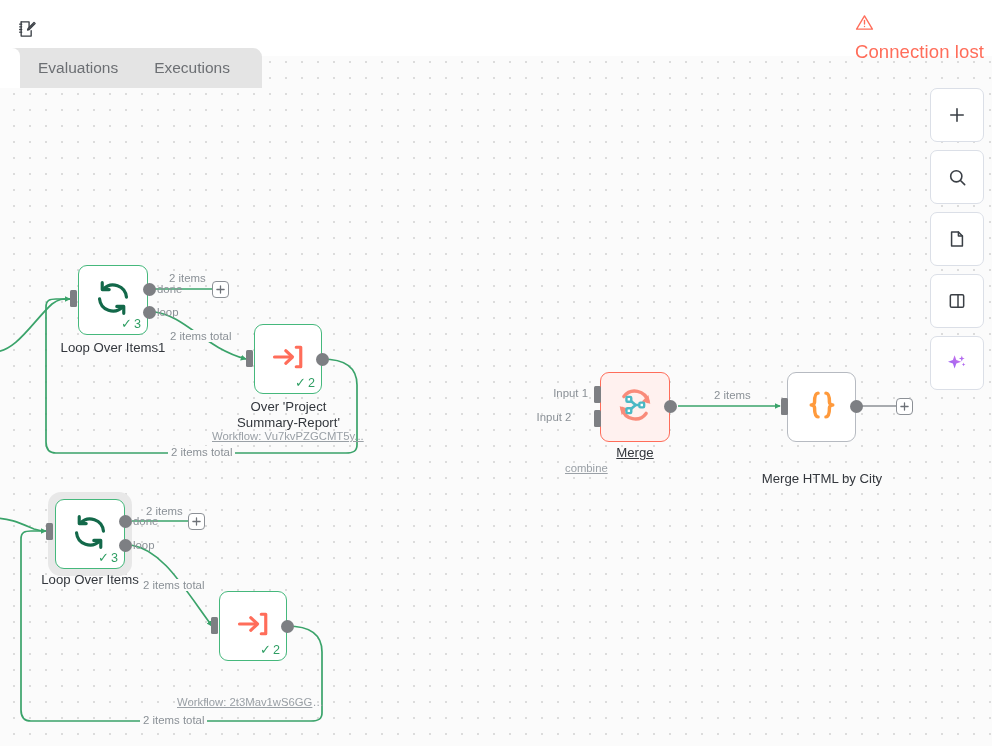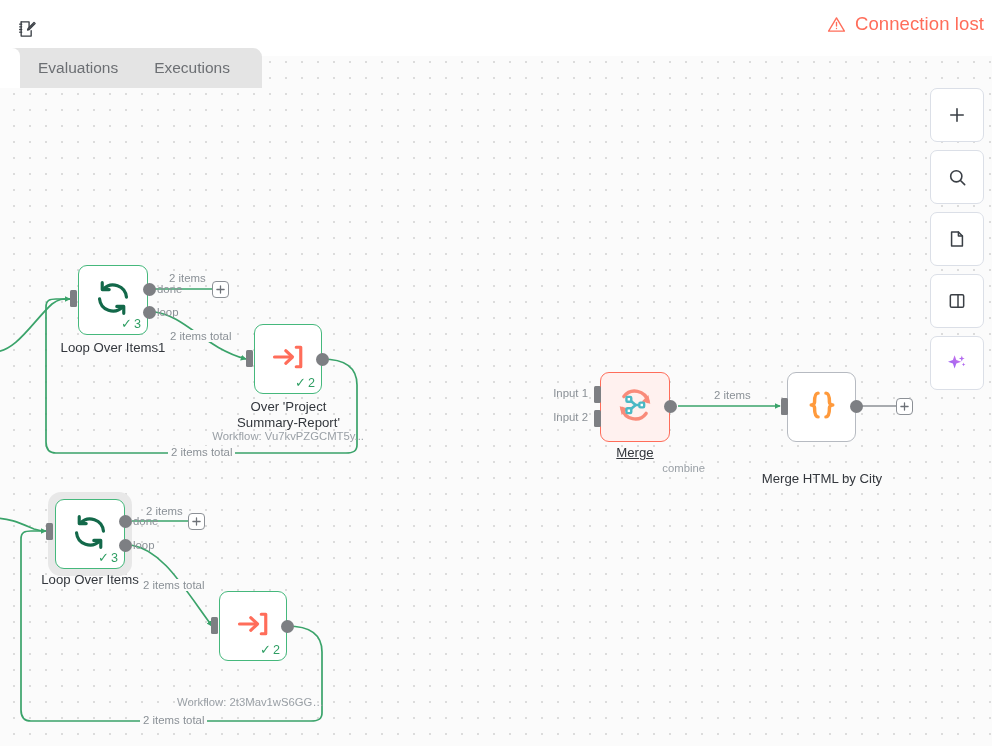--- a/index.html
+++ b/index.html
@@ -33,24 +33,25 @@
     z-index: 40;
   }
   #edit-icon-btn {
     position: absolute; left: 16px; top: 18px;
     width: 22px; height: 22px;
     display: flex; align-items: center; justify-content: center;
     cursor: pointer;
   }
   #conn-lost {
     position: absolute; right: 8px; top: 13px;
-    display: flex; align-items: center; gap: 9px;
+    display: flex; align-items: flex-start; gap: 9px;
     color: #ff6d5a;
     font-size: 18.5px;
     letter-spacing: .1px;
+    flex-direction: column;
   }
   #conn-lost .warn-ico { display: block; width: 19px; height: 19px; }
 
   
   #tabbar {
     position: absolute; left: 0; top: 48px;
     height: 40px;
     background: #e4e4e4;
     border-radius: 0 9px 0 0;
     display: flex; align-items: stretch;
@@ -110,29 +111,30 @@
     position: absolute;
     text-align: center;
     font-size: 13.2px;
     color: #33373d;
     line-height: 15.5px;
     z-index: 22;
     pointer-events: none;
   }
   .node-sub {
     position: absolute;
-    text-align: right;
+    text-align: left;
     font-size: 11.3px;
     color: #9aa0a6;
     line-height: 13px;
     z-index: 22;
     pointer-events: none;
     white-space: nowrap;
     overflow: hidden;
     text-overflow: ellipsis;
+    text-decoration: underline;
   }
   .node-run {
     position: absolute;
     right: 6px; bottom: 3px;
     font-size: 12.6px;
     color: #2e9e63;
     display: flex; align-items: center; gap: 2px;
     z-index: 23;
   }
   .node-run .chk { font-size: 13px; }
@@ -336,21 +338,21 @@
           <path d="M14.4 14 L17.6 14" stroke="#4bb8c4" stroke-width="1.8" stroke-linecap="round"></path>
           <rect x="8.3" y="8.6" width="3.2" height="3.2" rx="0.7" fill="#fff" stroke="#4bb8c4" stroke-width="1.6"></rect>
           <rect x="8.3" y="16.2" width="3.2" height="3.2" rx="0.7" fill="#fff" stroke="#4bb8c4" stroke-width="1.6"></rect>
           <rect x="16.9" y="12.4" width="3.2" height="3.2" rx="0.7" fill="#fff" stroke="#4bb8c4" stroke-width="1.6"></rect>
         </svg>
       </span>
     </div>
     <div class="ep-in" style="left:594px; top:386px;"></div>
     <div class="ep-in" style="left:594px; top:410px;"></div>
     <div class="in-label" style="left:520px; top:387px; width:68px;">Input 1</div>
-    <div class="in-label" style="left:520px; top:411px; width:68px;">Input 2</div>
+    <div class="in-label" style="left:520px; top:411px; width:68px;text-align:center;">Input 2</div>
     <div class="ep-out" style="left:664px; top:400px;"></div>
     <div class="node-caption" style="left:565px; top:445px; width:140px;text-decoration:underline;">Merge</div>
     <div class="node-sub" style="left:565px; top:462px; width:140px;">combine</div>
     <div class="edge-label" style="left:711px; top:389px;">2 items</div>
 
     <div class="node gray" style="left:787px; top:372px; width:69px; height:70px;">
       <span>
         <svg width="38" height="38" viewBox="0 0 24 24" fill="none" stroke="#ff9a3c" stroke-width="2.2" stroke-linecap="round" stroke-linejoin="round">
           <path d="M9.5 4.5C7.3 4.5 7.3 9.2 7.3 10.2c0 1-1 1.8-2.1 1.8 1.1 0 2.1.8 2.1 1.8 0 1 0 5.7 2.2 5.7"></path>
           <path d="M14.5 4.5c2.2 0 2.2 4.7 2.2 5.7 0 1 1 1.8 2.1 1.8-1.1 0-2.1.8-2.1 1.8 0 1 0 5.7-2.2 5.7"></path>

